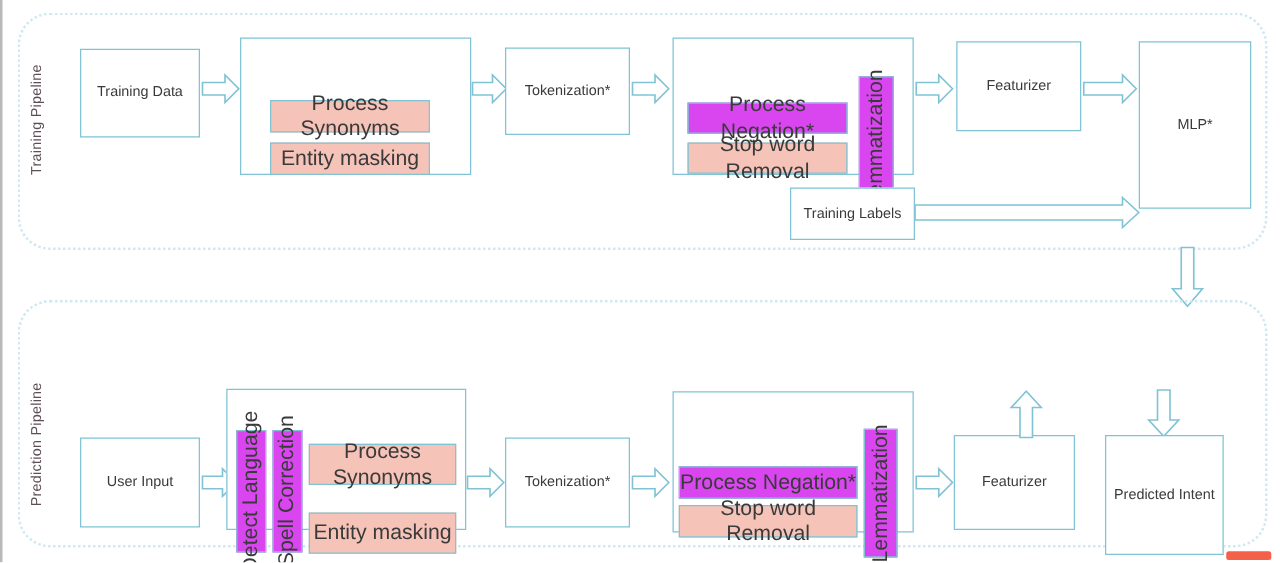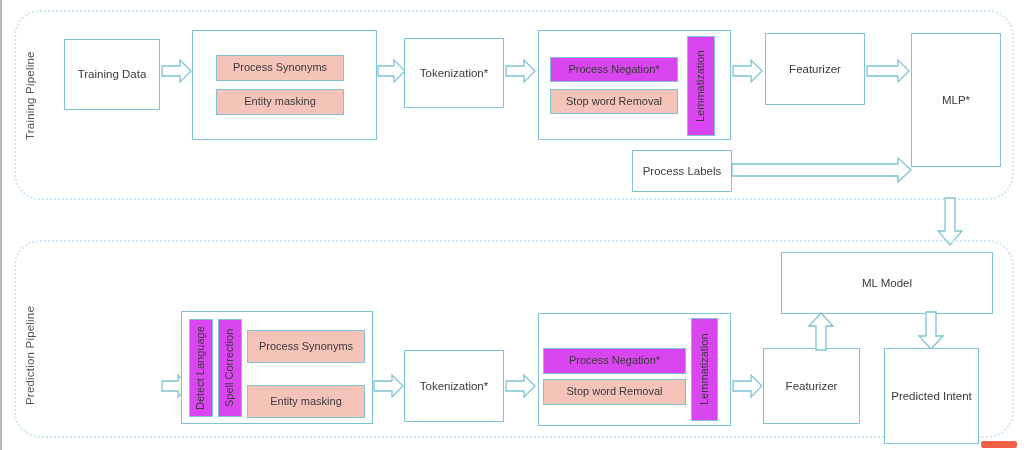--- a/index.html
+++ b/index.html
@@ -65,24 +65,25 @@
     border: 1.4px solid #7fc3d4;
     background: #ffffff;
   }
   .chip {
     position: absolute;
     box-sizing: border-box;
     border: 1.2px solid #7fc3d4;
     display: flex;
     align-items: center;
     justify-content: center;
-    font-size: 11px;
+    font-size: 17px;
     color: #3a3a3a;
     text-align: center;
     line-height: 1.2;
+    margin-top: 25px;
   }
   .chip.pink  { background: #f6c3b8; }
   .chip.yellow{ background: #d946ef; }
   .chip.vert {
     writing-mode: vertical-rl;
     transform: rotate(180deg);
     white-space: nowrap;
   }
   .arrow {
     position: absolute;
@@ -171,39 +172,42 @@
     <svg width="43" height="24" viewBox="0 0 43 24">
       <path d="M0,7 L31,7 L31,1 L42,12 L31,23 L31,17 L0,17 Z"></path>
     </svg>
   </div>
 
   <div class="node" style="left:911px; top:33px; width:90px; height:134px;">
     <span>MLP*</span>
   </div>
 
   <div class="node" style="left:632px; top:150px; width:100px; height:42px;">
-    <span>Process Labels</span>
+    <span>Training Labels</span>
   </div>
 
   <div class="arrow" style="left:732px; top:157px; width:180px; height:26px;">
     <svg width="180" height="26" viewBox="0 0 180 26">
       <path d="M0,7 L166,7 L166,1 L179,13 L166,25 L166,19 L0,19 Z"></path>
     </svg>
   </div>
 
   <div class="arrow" style="left:937px; top:198px; width:26px; height:48px;">
     <svg width="26" height="48" viewBox="0 0 26 48">
       <path d="M8,0 L18,0 L18,33 L25,33 L13,47 L1,33 L8,33 Z"></path>
     </svg>
   </div>
 
   <div class="pipeline-group" style="left:14px; top:240px; width:1000px; height:198px;"></div>
 
   <div class="pipeline-label" style="left:24px; top:290px; height:130px;">Prediction Pipeline</div>
 
+  <div class="node" style="left:64px; top:350px; width:96px; height:72px;">
+    <span>User Input</span>
+  </div>
 
   <div class="arrow" style="left:162px; top:374px; width:28px; height:24px;">
     <svg width="28" height="24" viewBox="0 0 28 24">
       <path d="M0,7 L16,7 L16,1 L27,12 L16,23 L16,17 L0,17 Z"></path>
     </svg>
   </div>
 
   <div class="group-box" style="left:181px; top:311px; width:192px; height:113px;"></div>
   <div class="chip yellow vert" style="left:189px; top:319px; width:24px; height:98px;">
     <span>Detect Language</span>
@@ -248,23 +252,20 @@
   <div class="arrow" style="left:733px; top:374px; width:30px; height:24px;">
     <svg width="30" height="24" viewBox="0 0 30 24">
       <path d="M0,7 L18,7 L18,1 L29,12 L18,23 L18,17 L0,17 Z"></path>
     </svg>
   </div>
 
   <div class="node" style="left:763px; top:348px; width:97px; height:76px;">
     <span>Featurizer</span>
   </div>
 
-  <div class="node" style="left:781px; top:252px; width:212px; height:62px;">
-    <span>ML Model</span>
-  </div>
 
   <div class="arrow" style="left:808px; top:313px; width:26px; height:38px;">
     <svg width="26" height="38" viewBox="0 0 26 38">
       <path d="M13,0 L25,13 L18,13 L18,37 L8,37 L8,13 L1,13 Z"></path>
     </svg>
   </div>
 
   <div class="arrow" style="left:918px; top:312px; width:26px; height:38px;">
     <svg width="26" height="38" viewBox="0 0 26 38">
       <path d="M8,0 L18,0 L18,24 L25,24 L13,37 L1,24 L8,24 Z"></path>

